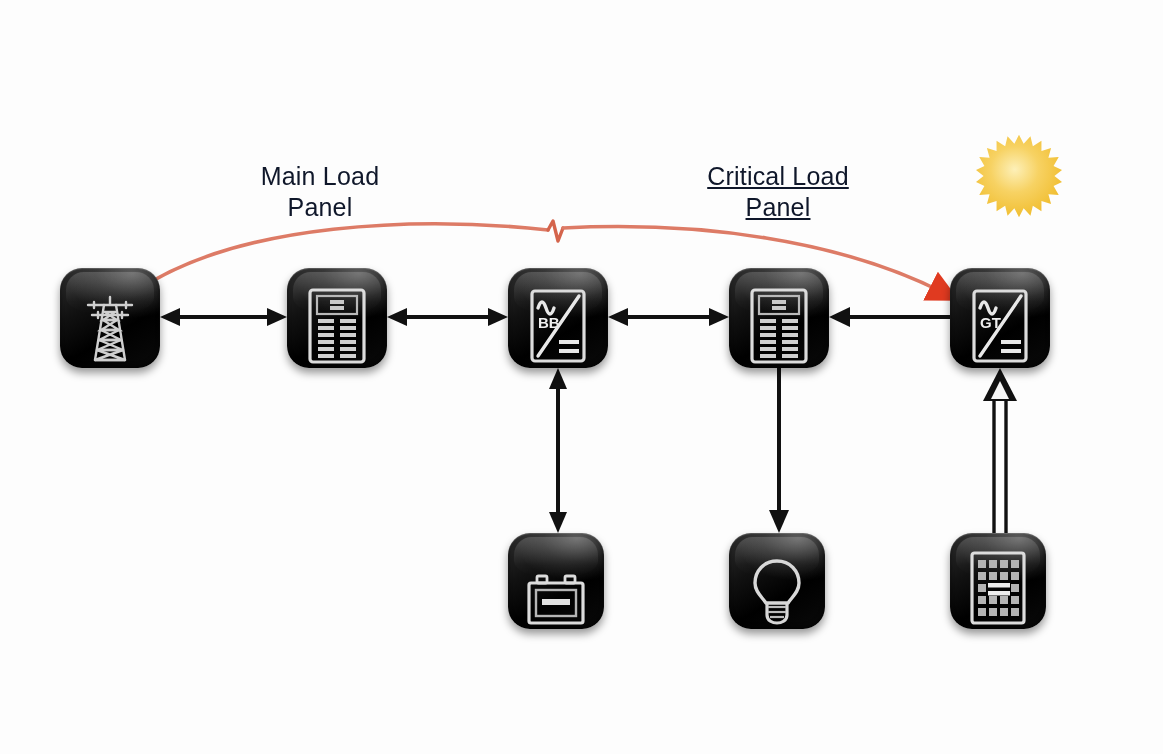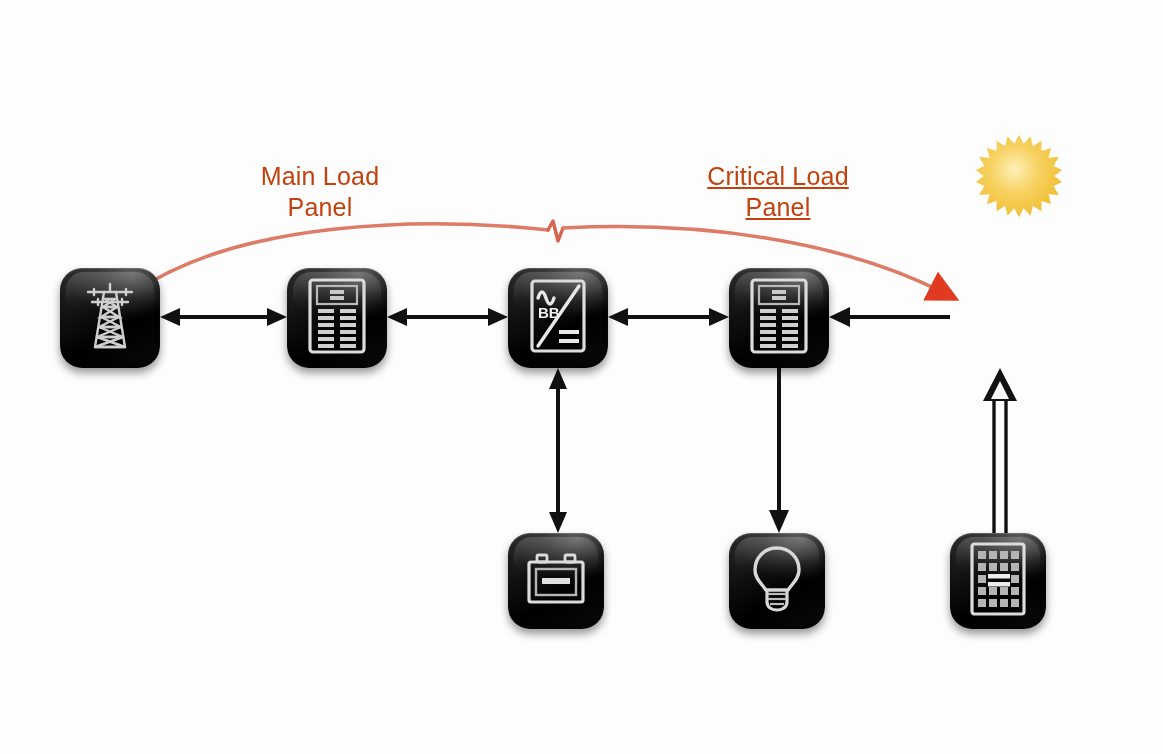--- a/index.html
+++ b/index.html
@@ -16,42 +16,42 @@
     width: 1163px;
     height: 754px;
     background: #fdfdfd;
     overflow: hidden;
   }
 
   
   .node-label {
     position: absolute;
     text-align: center;
-    color: #c2410c;
+    color: #0f172a;
     font-size: 25px;
     line-height: 1.22;
     font-family: "Liberation Sans", sans-serif;
     letter-spacing: .2px;
     white-space: pre-line;
     user-select: none;
   }
 
   
   .device {
     position: absolute;
     border-radius: 22px;
     background:
       radial-gradient(ellipse 120% 80% at 72% 6%, rgba(255,255,255,.30) 0%, rgba(255,255,255,.10) 30%, rgba(255,255,255,0) 55%),
       linear-gradient(150deg, #2e2e2e 0%, #111111 34%, #000000 62%, #0a0a0a 100%);
     box-shadow:
       0 5px 9px rgba(0,0,0,.40),
       inset 0 1px 1px rgba(255,255,255,.22),
       inset 0 -2px 4px rgba(0,0,0,.65);
     display: flex;
-    align-items: center;
+    align-items: flex-end;
     justify-content: center;
     z-index: 6;
   }
   .device::after {
     content: "";
     position: absolute;
     left: 6%;
     top: 4%;
     width: 88%;
     height: 42%;
@@ -271,20 +271,32 @@
             <rect x="32" y="52" width="16" height="4"></rect>
           <rect x="10" y="59" width="16" height="4"></rect>
             <rect x="32" y="59" width="16" height="4"></rect>
           <rect x="10" y="66" width="16" height="4"></rect>
             <rect x="32" y="66" width="16" height="4"></rect>
         </g>
       </svg>
     </span>
   </div>
 
+  <div class="device" style="left:950px; top:268px; width:100px; height:100px;">
+    <span>
+      <svg width="58" height="76" viewBox="0 0 58 76">
+        <rect x="3" y="3" width="52" height="70" rx="3" fill="none" stroke="#dcdcdc" stroke-width="3.2"></rect>
+        <path d="M9 20 q4 -12 8 0 q4 12 8 0" fill="none" stroke="#e8e8e8" stroke-width="3.4" stroke-linecap="round"></path>
+        <text x="9" y="40" font-family="Liberation Sans, sans-serif" font-size="15" font-weight="bold" fill="#efefef">GT</text>
+        <line x1="50" y1="8" x2="9" y2="68" stroke="#e8e8e8" stroke-width="3.4" stroke-linecap="round"></line>
+        <rect x="30" y="52" width="20" height="4" fill="#e8e8e8"></rect>
+        <rect x="30" y="61" width="20" height="4" fill="#e8e8e8"></rect>
+      </svg>
+    </span>
+  </div>
 
   <div class="device" style="left:508px; top:533px; width:96px; height:96px;">
     <span>
       <svg width="58" height="50" viewBox="0 0 58 50">
 
         <rect x="10" y="1" width="10" height="7" rx="1.5" fill="none" stroke="#dcdcdc" stroke-width="2.8"></rect>
         <rect x="38" y="1" width="10" height="7" rx="1.5" fill="none" stroke="#dcdcdc" stroke-width="2.8"></rect>
 
         <rect x="2" y="8" width="54" height="40" rx="2" fill="none" stroke="#dcdcdc" stroke-width="3.2"></rect>
         <rect x="9" y="15" width="40" height="26" fill="none" stroke="#b5b5b5" stroke-width="2.4"></rect>

